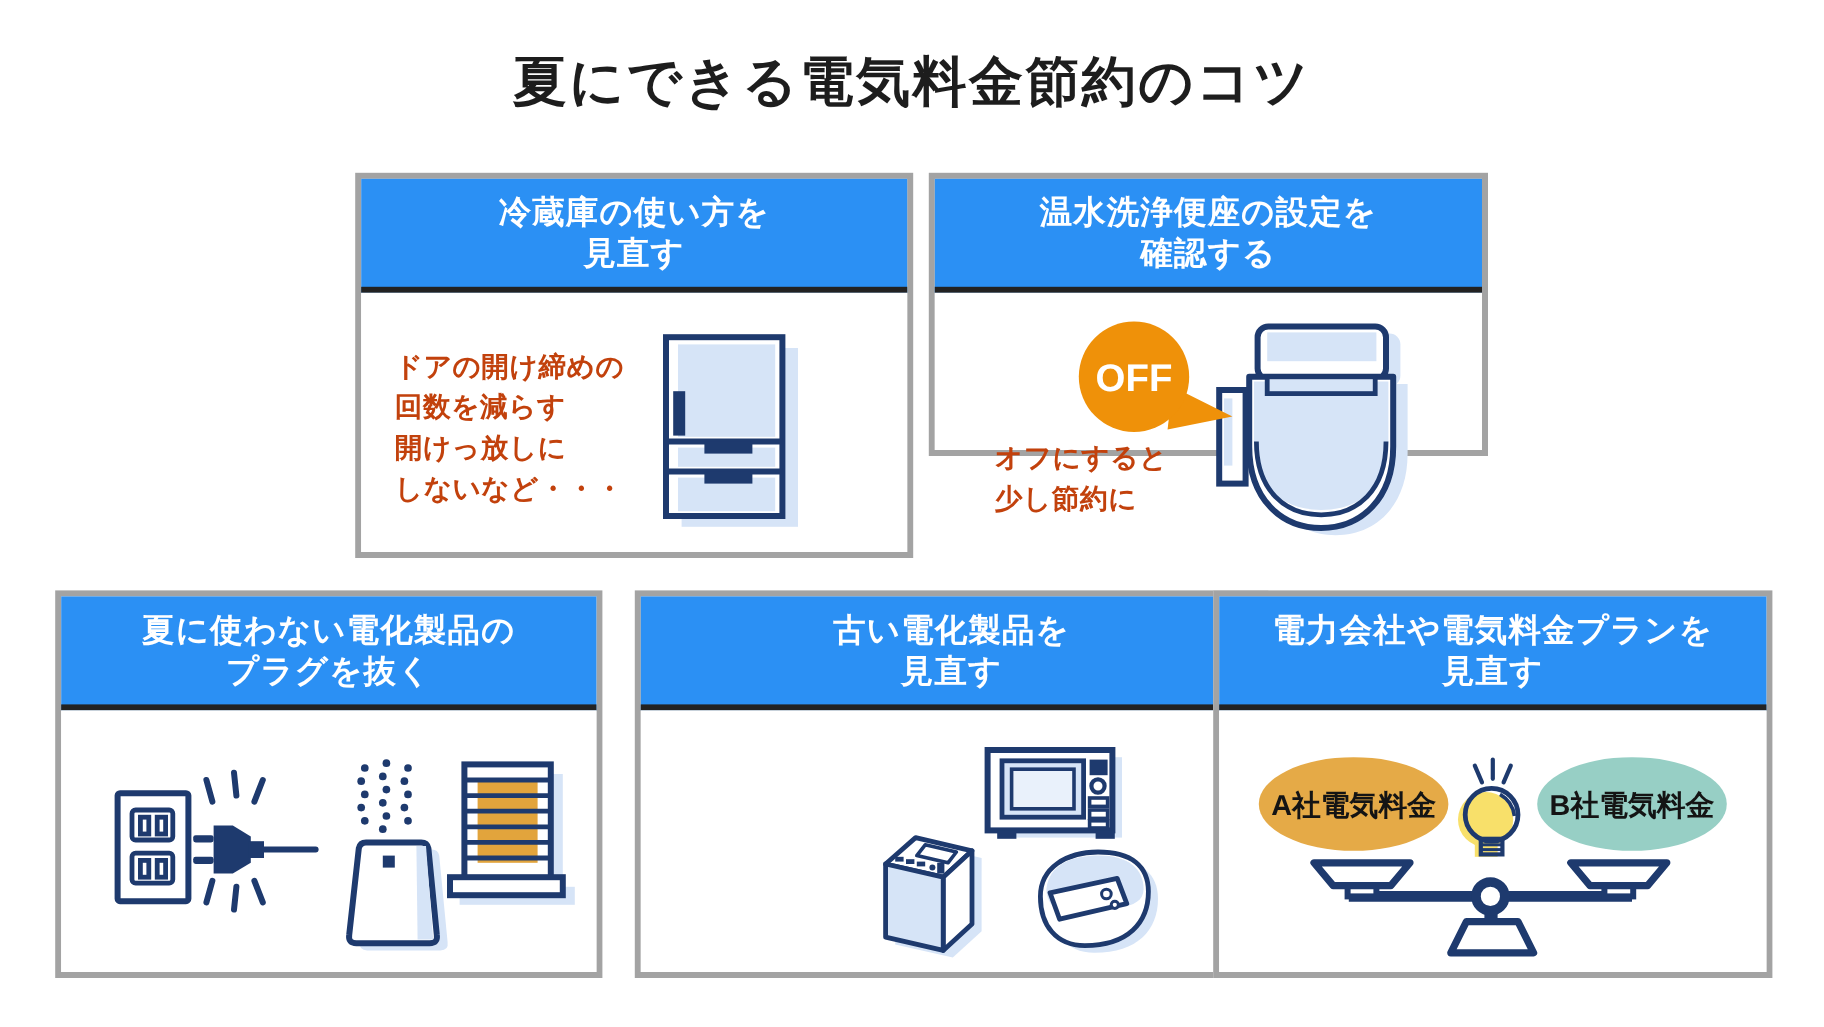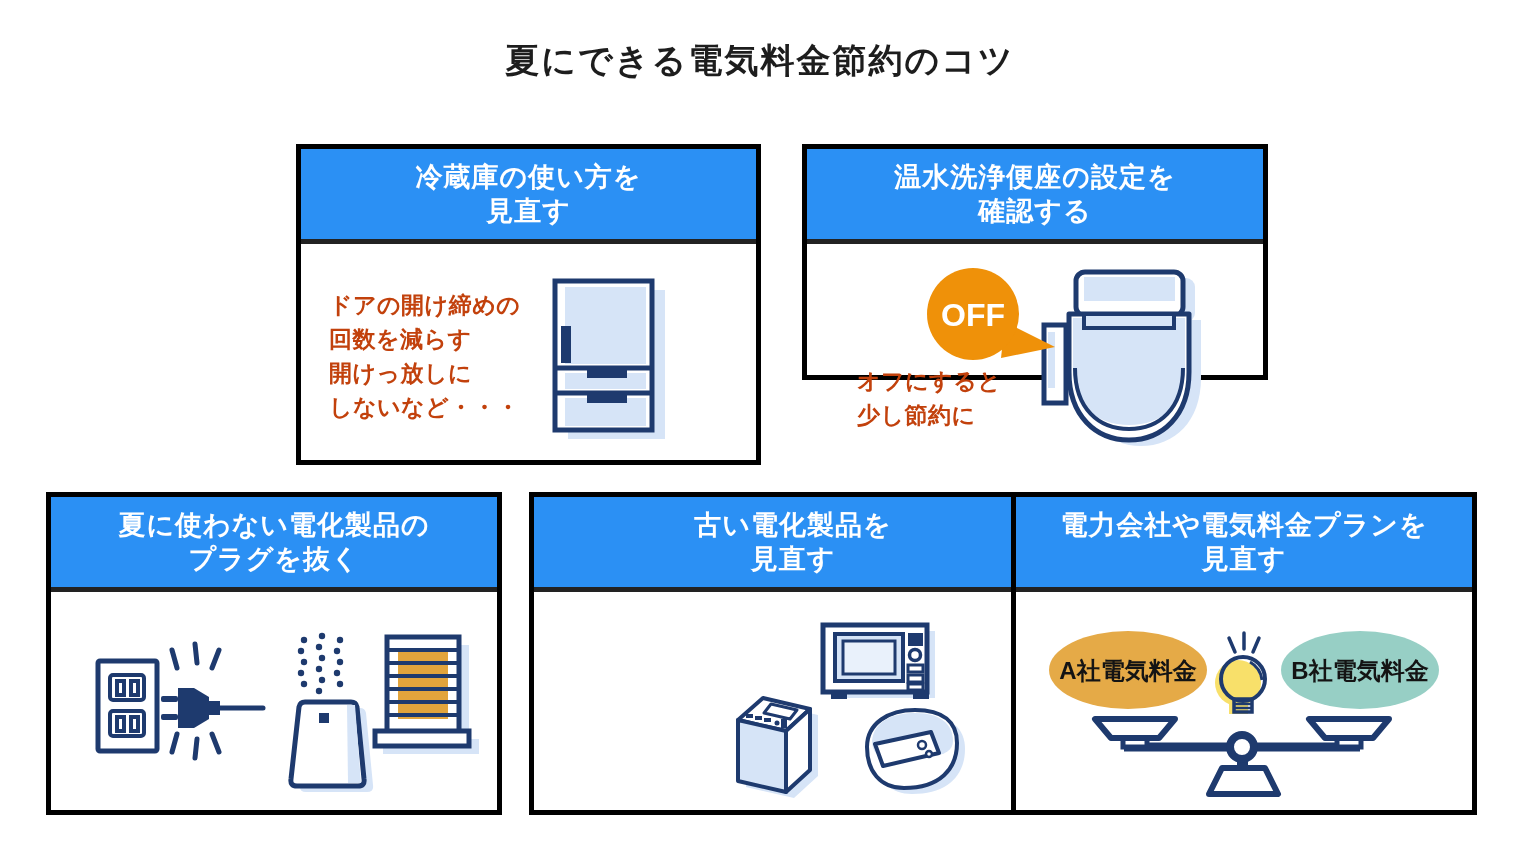--- a/index.html
+++ b/index.html
@@ -1,20 +1,20 @@
 <!DOCTYPE html>
 <html><head>
 <meta charset="utf-8">
 <style>
   html,body{margin:0;padding:0;background:#ffffff;}
   body{font-family:"Liberation Sans",sans-serif;}
   .canvas{position:relative;width:1520px;height:856px;background:#ffffff;overflow:hidden;}
   .title{position:absolute;left:0;right:0;top:38px;margin:0;text-align:center;
-         font-size:34px;font-weight:800;letter-spacing:2px;color:#1d1d1d;white-space:pre-line;}
-  .card{position:absolute;box-sizing:border-box;border:5px solid #000000;background:#ffffff;
+         font-size:45px;font-weight:800;letter-spacing:2px;color:#1d1d1d;white-space:pre-line;}
+  .card{position:absolute;box-sizing:border-box;border:5px solid #a3a3a3;background:#ffffff;
         display:flex;flex-direction:column;}
   .card-header{flex:0 0 90px;height:90px;background:#2b90f4;border-bottom:5px solid #222222;
         color:#ffffff;font-size:27px;line-height:34px;font-weight:800;text-align:center;
         display:flex;align-items:center;justify-content:center;white-space:pre-line;letter-spacing:1px;}
   .card-body{position:relative;flex:1 1 auto;background:#ffffff;}
   .body-text{position:absolute;font-size:23px;line-height:34px;font-weight:700;color:#c2410c;
         white-space:pre-line;letter-spacing:0.5px;}
   .illus{position:absolute;display:block;}
   svg text{font-family:"Liberation Sans",sans-serif;}
 </style>
@@ -41,21 +41,21 @@
         <line x1="4" y1="92" x2="101" y2="92" stroke="#1e3a6e" stroke-width="5"></line>
         <rect x="14" y="97" width="81" height="16" fill="#d6e4f7"></rect>
         <rect x="36" y="92" width="40" height="10" fill="#1e3a6e"></rect>
         <line x1="4" y1="117" x2="101" y2="117" stroke="#1e3a6e" stroke-width="5"></line>
         <rect x="14" y="122" width="81" height="28" fill="#d6e4f7"></rect>
         <rect x="36" y="117" width="40" height="10" fill="#1e3a6e"></rect>
       </svg>
     </div>
   </section>
 
-  <section class="card" style="left:802px;top:144px;width:466px;height:236px">
+  <section class="card" style="left:774px;top:144px;width:466px;height:236px">
     <header class="card-header">温水洗浄便座の設定を
 確認する</header>
     <div class="card-body">
       <svg class="illus" style="left:0;top:0" width="456" height="216" viewBox="0 0 456 216">
         <g>
           <g fill="#d6e4f7" transform="translate(12,6)">
             <rect x="269" y="28" width="107" height="44" rx="9"></rect>
             <path d="M262,70 L382,70 L382,128 C382,172 355,196 322,196 C289,196 262,172 262,128 Z"></path>
           </g>
           <rect x="269" y="28" width="107" height="44" rx="9" fill="#ffffff" stroke="#1e3a6e" stroke-width="5"></rect>

